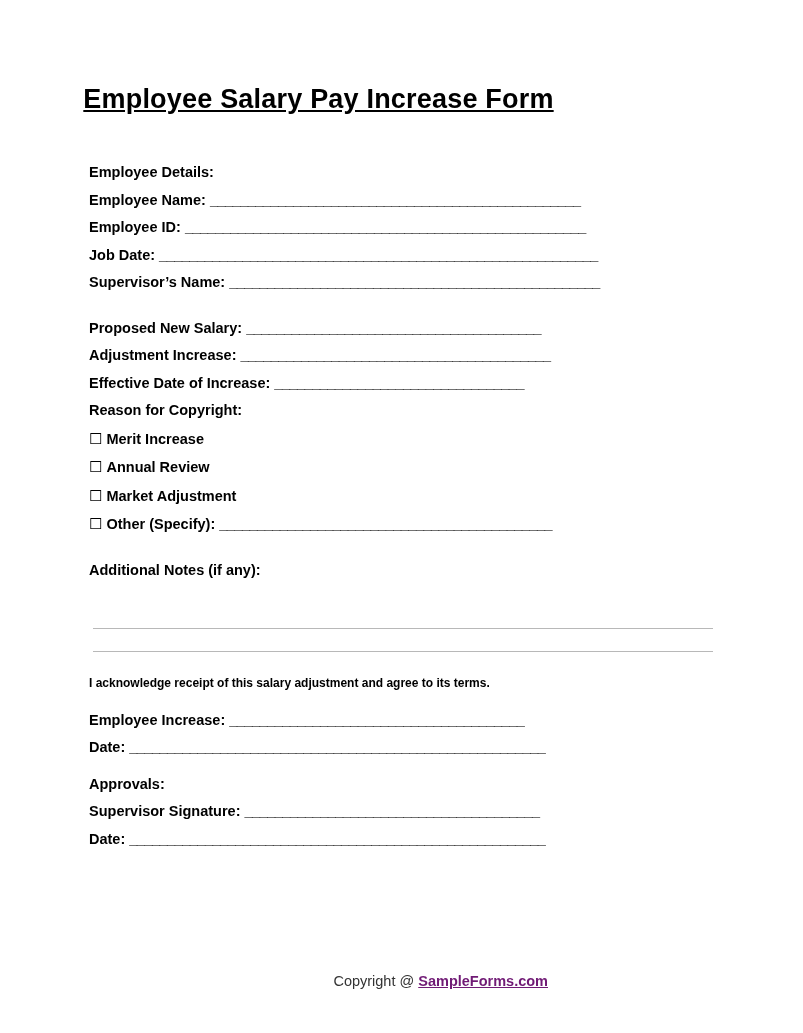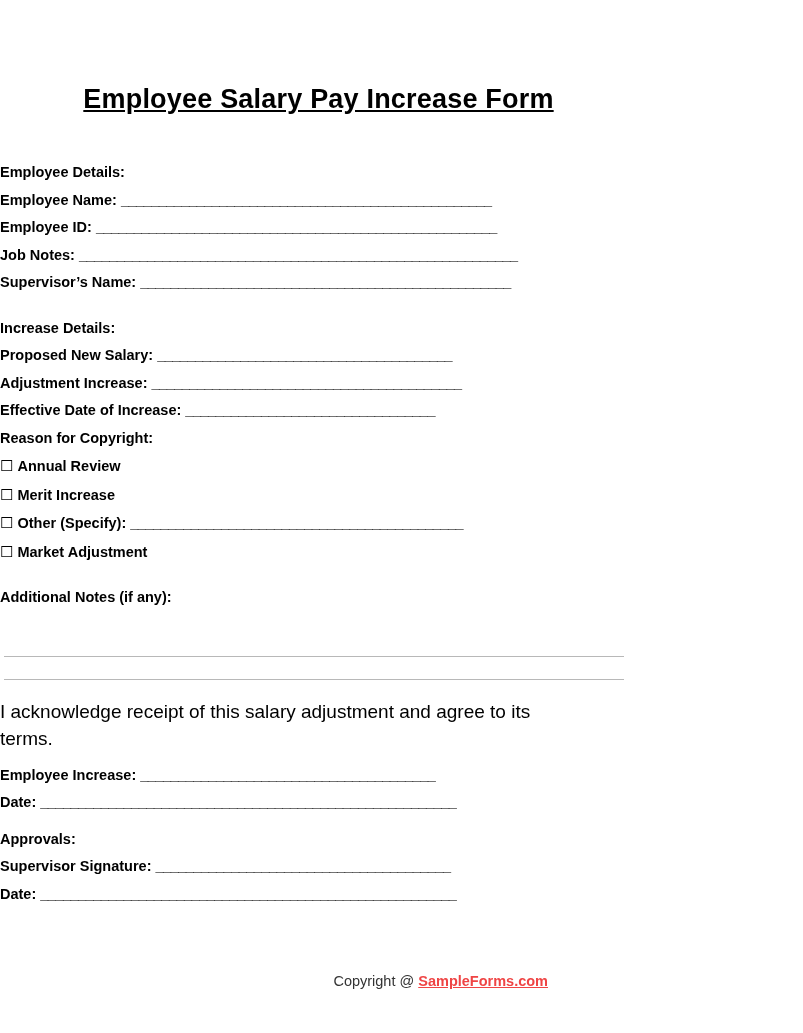--- a/index.html
+++ b/index.html
@@ -25,20 +25,21 @@
   .doc-title {
     text-align: center;
     font-size: 27px;
     font-weight: bold;
     text-decoration: underline;
     margin: 0;
     padding-top: 84px;
     letter-spacing: 0.2px;
   }
   .body-block {
+    margin-left: 89px;
     margin-right: 89px;
     margin-top: 44px;
   }
   .line {
     font-size: 14.5px;
     font-weight: bold;
     line-height: 27.5px;
     white-space: nowrap;
   }
   .section-head {
@@ -72,34 +73,34 @@
     font-weight: normal;
     font-size: 15px;
     margin-right: 4px;
   }
   .fill {
     font-weight: bold;
     letter-spacing: -0.5px;
     text-align: center;
   }
   .ack-line {
-    font-size: 19px;
-    font-weight: normal;
+    font-size: 12px;
+    font-weight: bold;
     line-height: 27.5px;
   }
   .footer {
     position: absolute;
     bottom: 44px;
     right: 89px;
     font-size: 14.5px;
     color: #333333;
     white-space: nowrap;
   }
   .footer-link {
-    color: #ef4444;
+    color: #701a75;
     font-weight: bold;
     text-decoration: underline;
   }
 </style>
 </head>
 <body>
 
 <div class="page">
 
   <h1 class="doc-title">Employee Salary Pay Increase Form</h1>
@@ -112,65 +113,64 @@
       <span>Employee Name:</span>
       <span class="fill">_________________________________________________</span>
     </div>
 
     <div class="line">
       <span>Employee ID:</span>
       <span class="fill">_____________________________________________________</span>
     </div>
 
     <div class="line">
-      <span>Job Notes:</span>
+      <span>Job Date:</span>
       <span class="fill">__________________________________________________________</span>
     </div>
 
     <div class="line">
       <span>Supervisor’s Name:</span>
       <span class="fill">_________________________________________________</span>
     </div>
 
     <div class="gap"></div>
 
-    <div class="section-head">Increase Details:</div>
 
     <div class="line">
       <span>Proposed New Salary:</span>
       <span class="fill">_______________________________________</span>
     </div>
 
     <div class="line">
       <span>Adjustment Increase:</span>
       <span class="fill">_________________________________________</span>
     </div>
 
     <div class="line">
       <span>Effective Date of Increase:</span>
       <span class="fill">_________________________________</span>
     </div>
 
     <div class="section-head">Reason for Copyright:</div>
 
     <div class="checkline">
+      <span class="cbox">☐</span><span>Merit Increase</span>
+    </div>
+
+    <div class="checkline">
       <span class="cbox">☐</span><span>Annual Review</span>
     </div>
 
     <div class="checkline">
-      <span class="cbox">☐</span><span>Merit Increase</span>
+      <span class="cbox">☐</span><span>Market Adjustment</span>
     </div>
 
     <div class="checkline">
       <span class="cbox">☐</span><span>Other (Specify):</span>
       <span class="fill">____________________________________________</span>
-    </div>
-
-    <div class="checkline">
-      <span class="cbox">☐</span><span>Market Adjustment</span>
     </div>
 
     <div class="gap"></div>
 
     <div class="section-head">Additional Notes (if any):</div>
 
     <div class="rule-wrap">
       <div class="rule"></div>
       <div class="rule"></div>
     </div>

